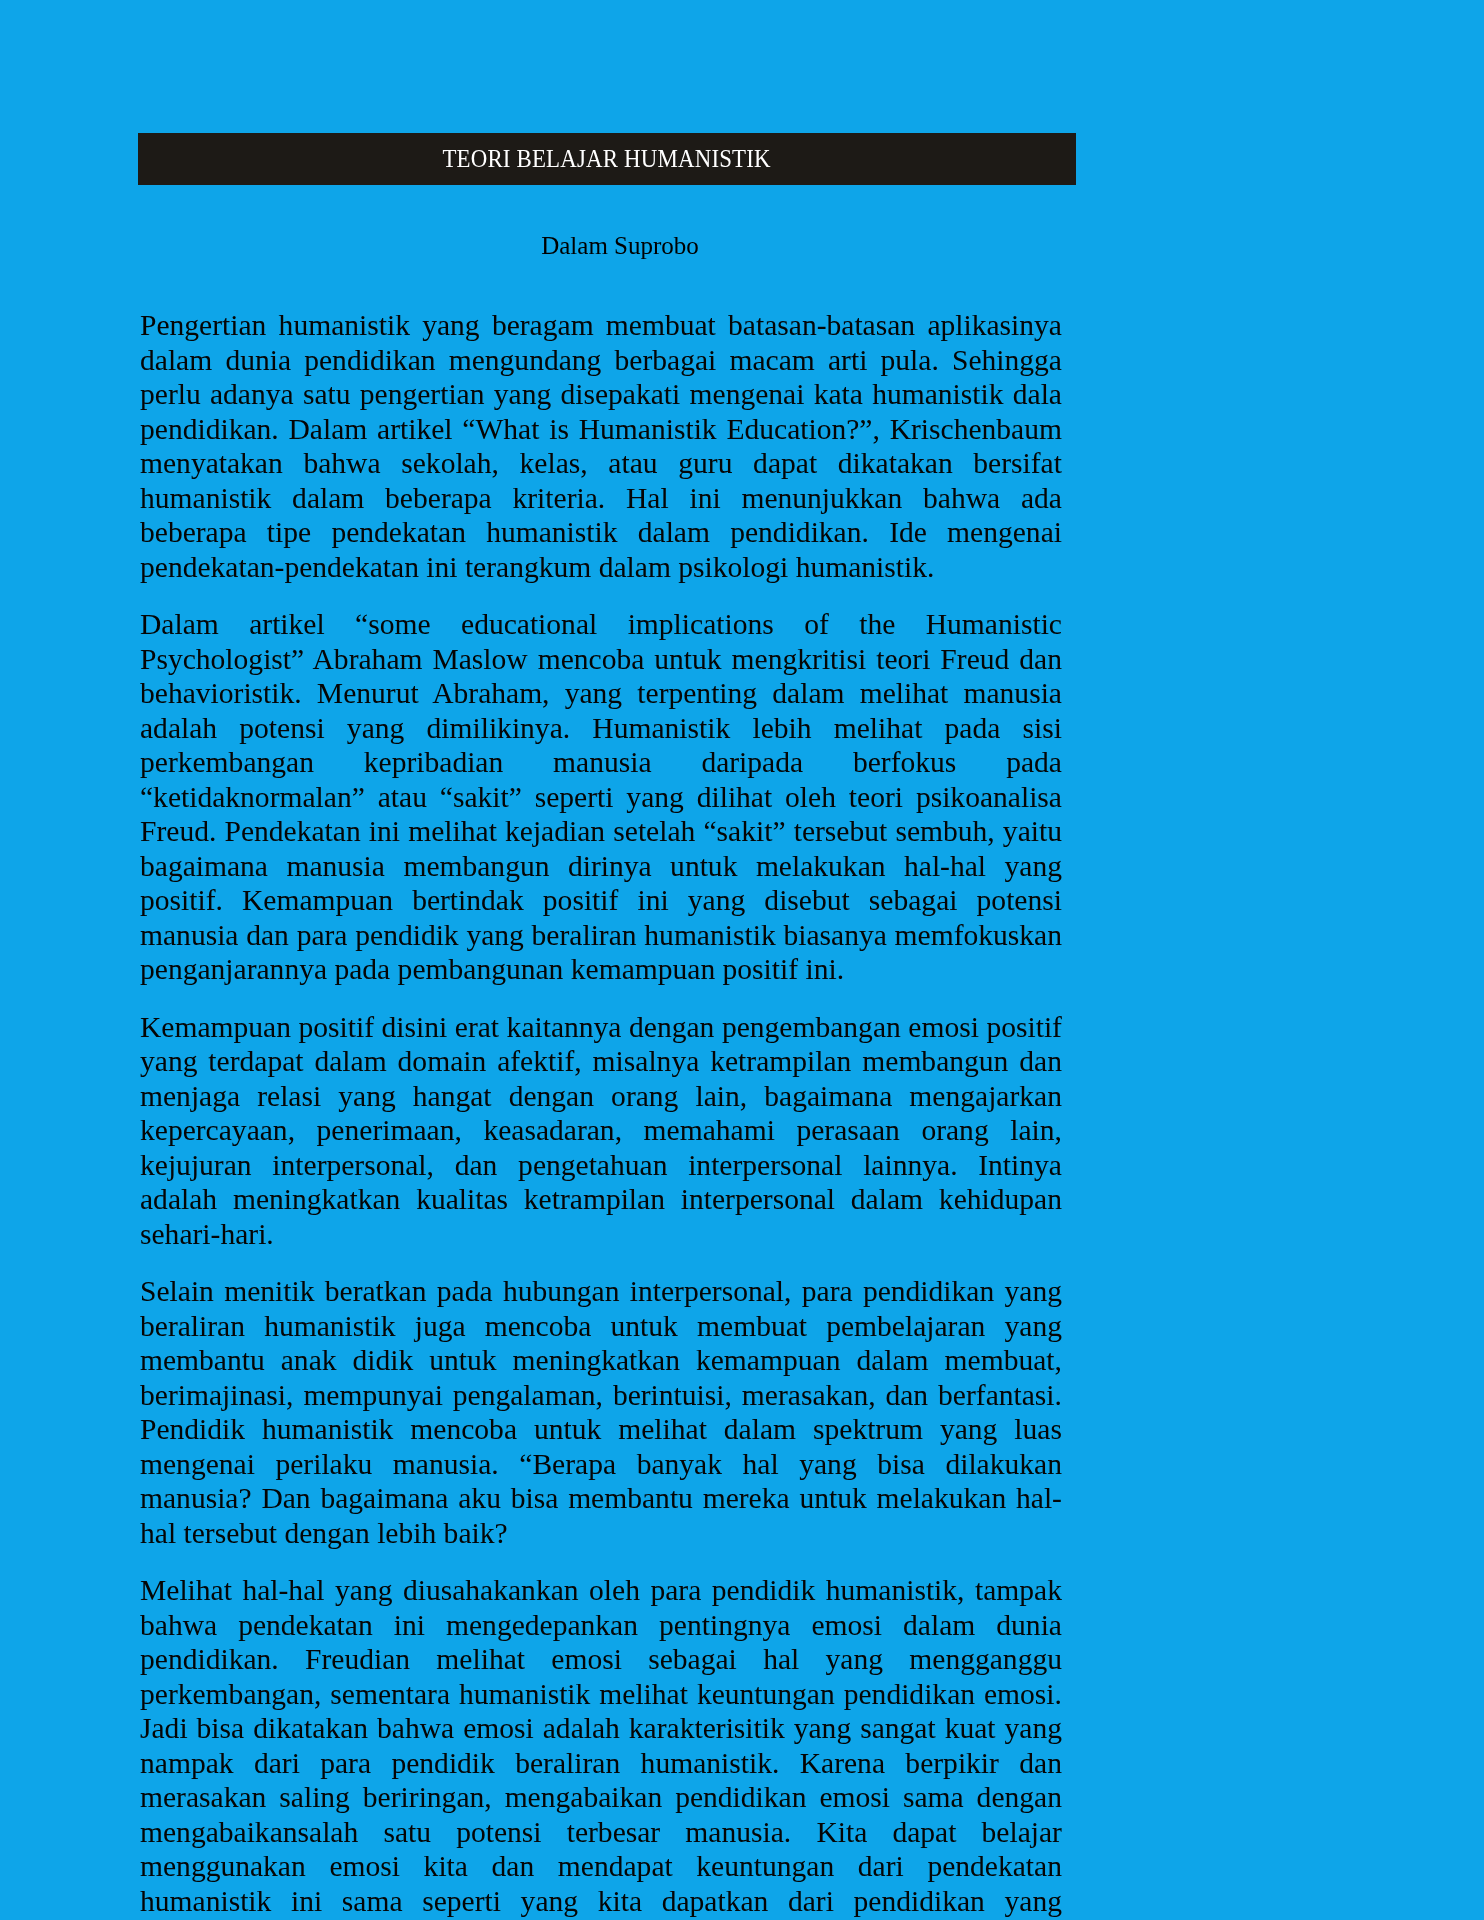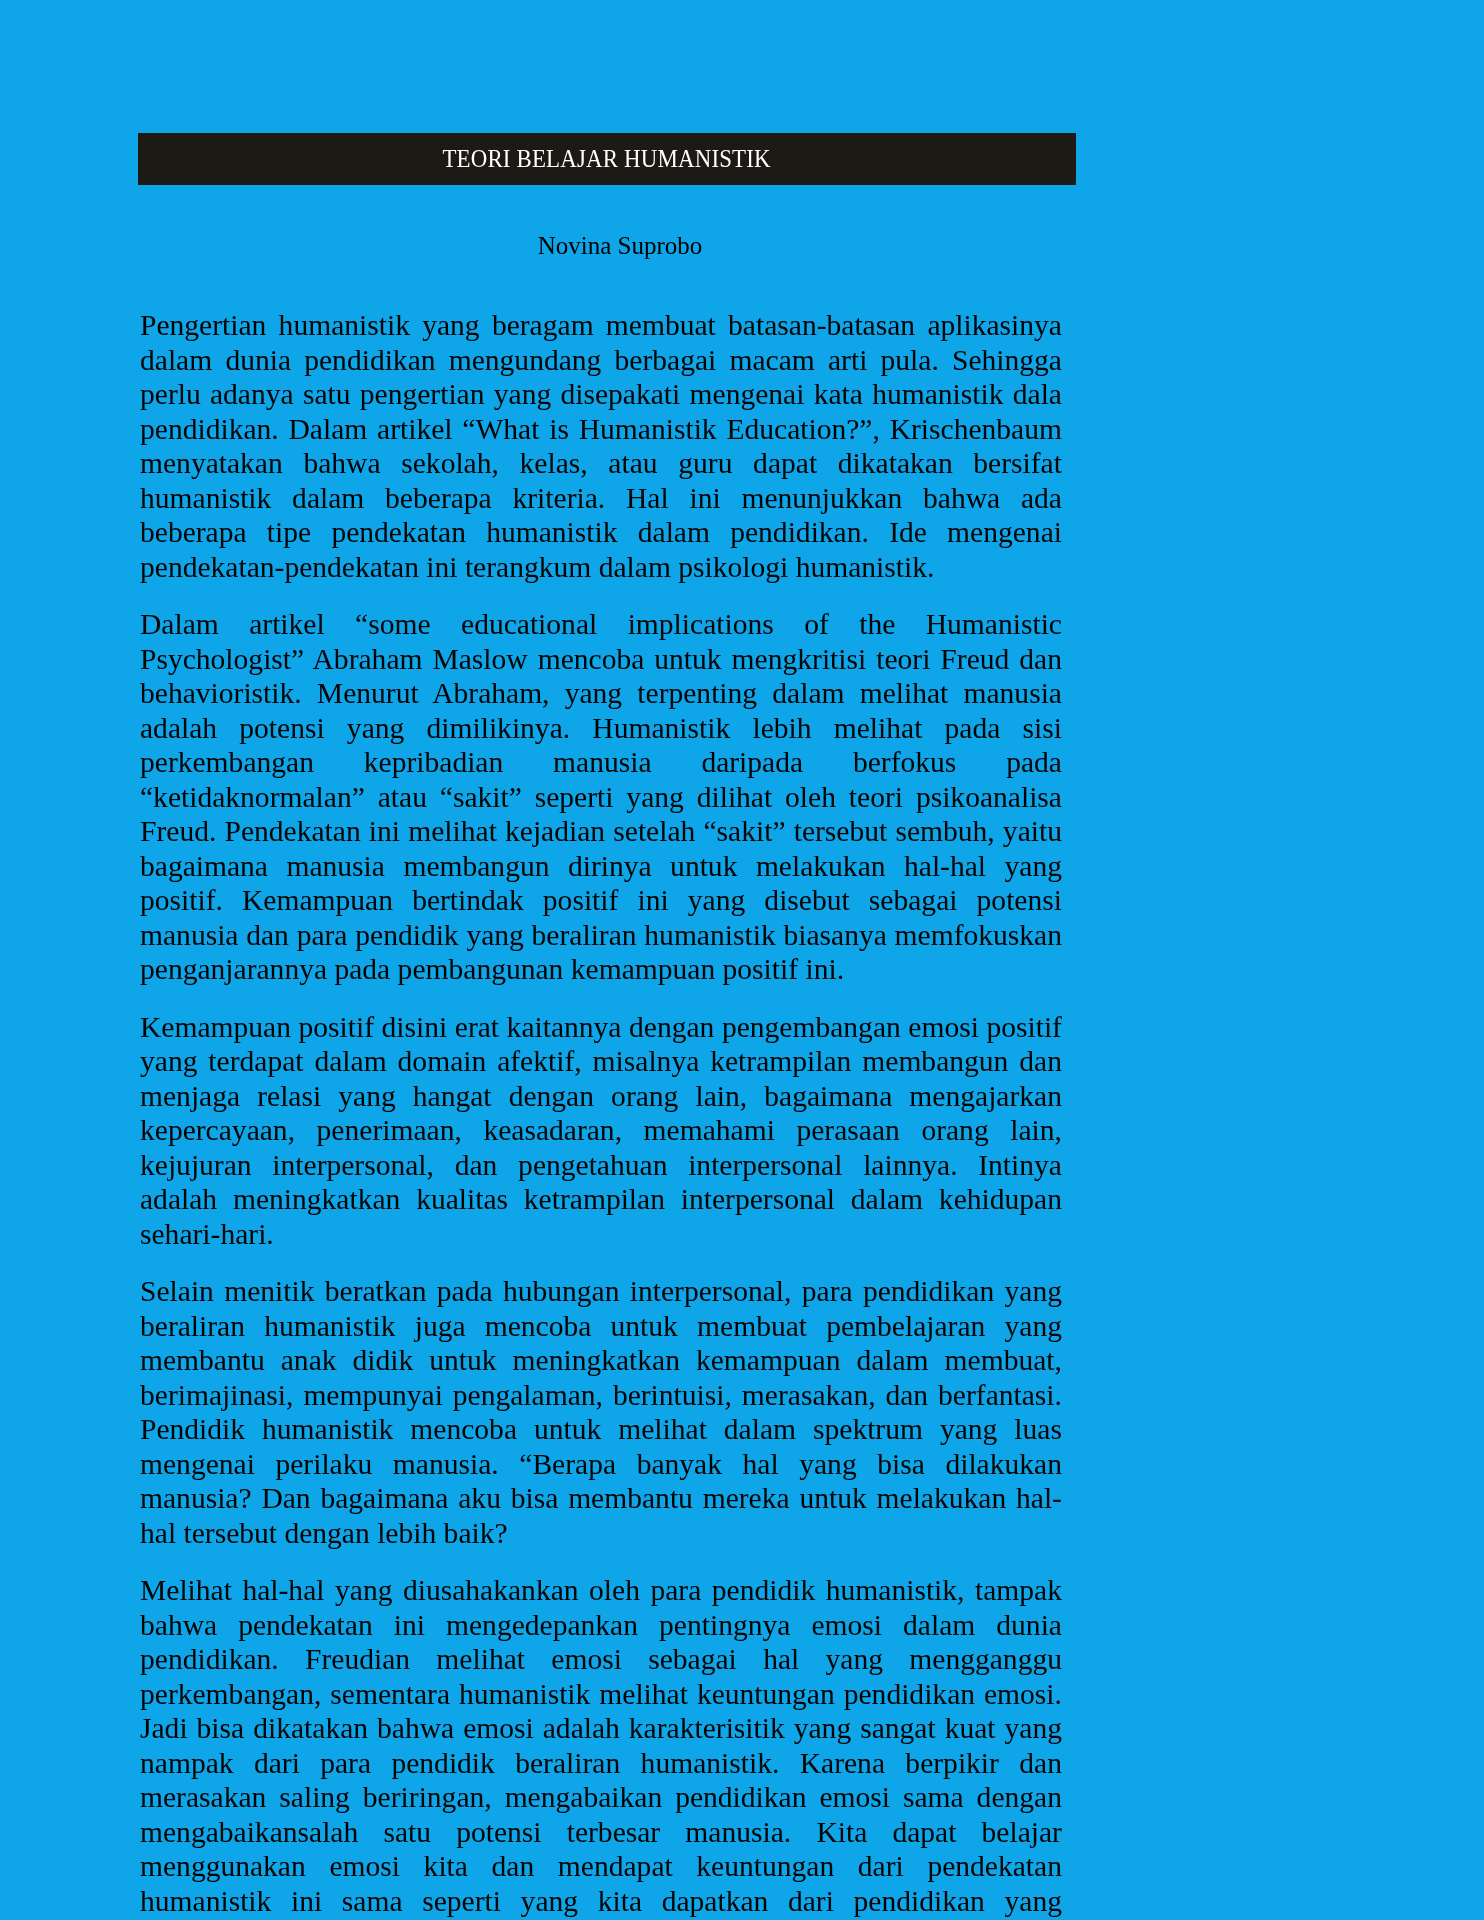--- a/index.html
+++ b/index.html
@@ -90,21 +90,21 @@
 </head>
 <body>
 
 <div class="page">
 
   <div class="title-banner">
     <span class="title-text">TEORI BELAJAR HUMANISTIK</span>
   </div>
 
   <div class="author-line">
-    <span class="author-name">Novina Suprobo</span>
+    <span class="author-name">Dalam Suprobo</span>
   </div>
 
   <div class="body-text">
     <p>Pengertian humanistik yang beragam membuat batasan-batasan aplikasinya dalam dunia pendidikan mengundang berbagai macam arti pula. Sehingga perlu adanya satu pengertian yang disepakati mengenai kata humanistik dala pendidikan. Dalam artikel “What is Humanistik Education?”, Krischenbaum menyatakan bahwa sekolah, kelas, atau guru dapat dikatakan bersifat humanistik dalam beberapa kriteria. Hal ini menunjukkan bahwa ada beberapa tipe pendekatan humanistik dalam pendidikan. Ide mengenai pendekatan-pendekatan ini terangkum dalam psikologi humanistik.</p>
     <p>Dalam artikel “some educational implications of the Humanistic Psychologist” Abraham Maslow mencoba untuk mengkritisi teori Freud dan behavioristik. Menurut Abraham, yang terpenting dalam melihat manusia adalah potensi yang dimilikinya. Humanistik lebih melihat pada sisi perkembangan kepribadian manusia daripada berfokus pada “ketidaknormalan” atau “sakit” seperti yang dilihat oleh teori psikoanalisa Freud. Pendekatan ini melihat kejadian setelah “sakit” tersebut sembuh, yaitu bagaimana manusia membangun dirinya untuk melakukan hal-hal yang positif. Kemampuan bertindak positif ini yang disebut sebagai potensi manusia dan para pendidik yang beraliran humanistik biasanya memfokuskan penganjarannya pada pembangunan kemampuan positif ini.</p>
     <p>Kemampuan positif disini erat kaitannya dengan pengembangan emosi positif yang terdapat dalam domain afektif, misalnya ketrampilan membangun dan menjaga relasi yang hangat dengan orang lain, bagaimana mengajarkan kepercayaan, penerimaan, keasadaran, memahami perasaan orang lain, kejujuran interpersonal, dan pengetahuan interpersonal lainnya. Intinya adalah meningkatkan kualitas ketrampilan interpersonal dalam kehidupan sehari-hari.</p>
     <p>Selain menitik beratkan pada hubungan interpersonal, para pendidikan yang beraliran humanistik juga mencoba untuk membuat pembelajaran yang membantu anak didik untuk meningkatkan kemampuan dalam membuat, berimajinasi, mempunyai pengalaman, berintuisi, merasakan, dan berfantasi. Pendidik humanistik mencoba untuk melihat dalam spektrum yang luas mengenai perilaku manusia. “Berapa banyak hal yang bisa dilakukan manusia? Dan bagaimana aku bisa membantu mereka untuk melakukan hal-hal tersebut dengan lebih baik?</p>
     <p>Melihat hal-hal yang diusahakankan oleh para pendidik humanistik, tampak bahwa pendekatan ini mengedepankan pentingnya emosi dalam dunia pendidikan. Freudian melihat emosi sebagai hal yang mengganggu perkembangan, sementara humanistik melihat keuntungan pendidikan emosi. Jadi bisa dikatakan bahwa emosi adalah karakterisitik yang sangat kuat yang nampak dari para pendidik beraliran humanistik. Karena berpikir dan merasakan saling beriringan, mengabaikan pendidikan emosi sama dengan mengabaikansalah satu  potensi terbesar manusia. Kita dapat belajar menggunakan emosi kita dan mendapat keuntungan dari pendekatan humanistik ini sama seperti yang kita dapatkan dari pendidikan yang menitikberatkan kognisi.</p>
   </div>
 

